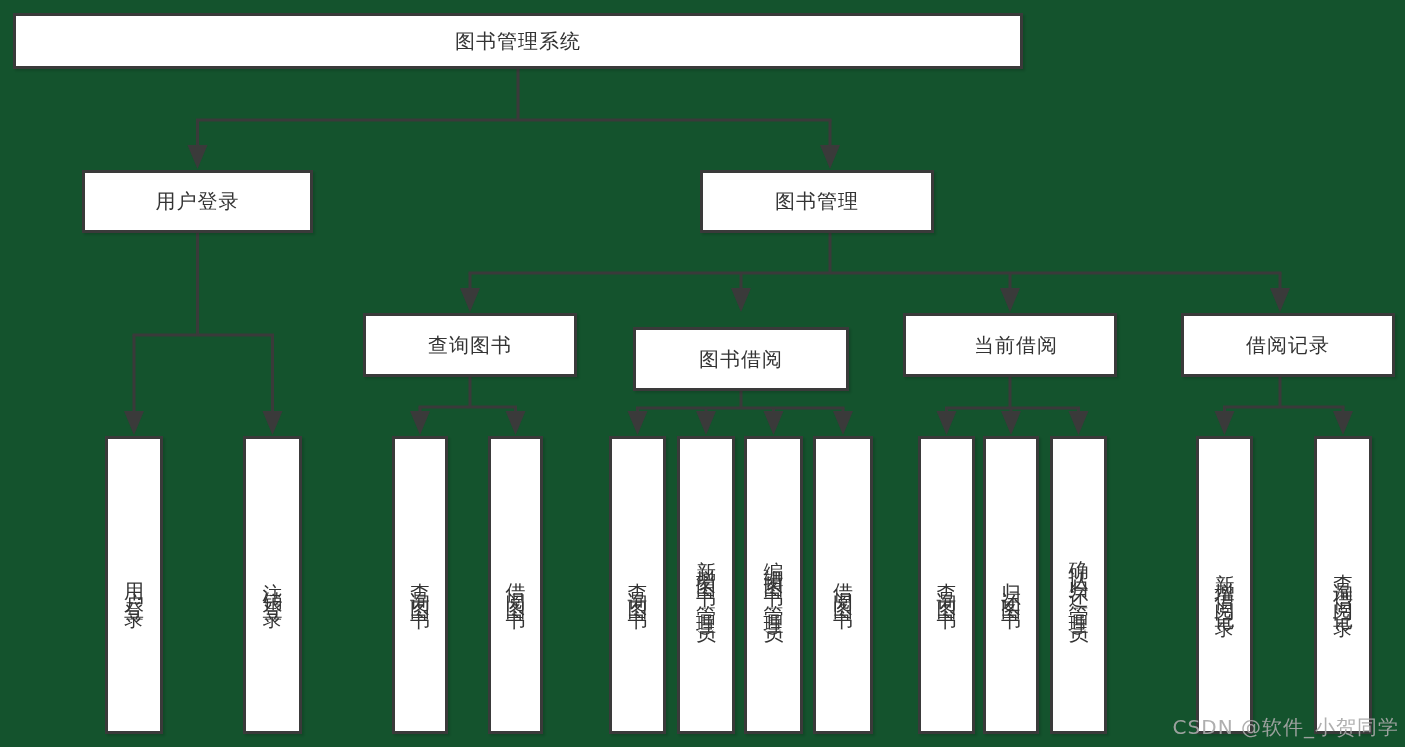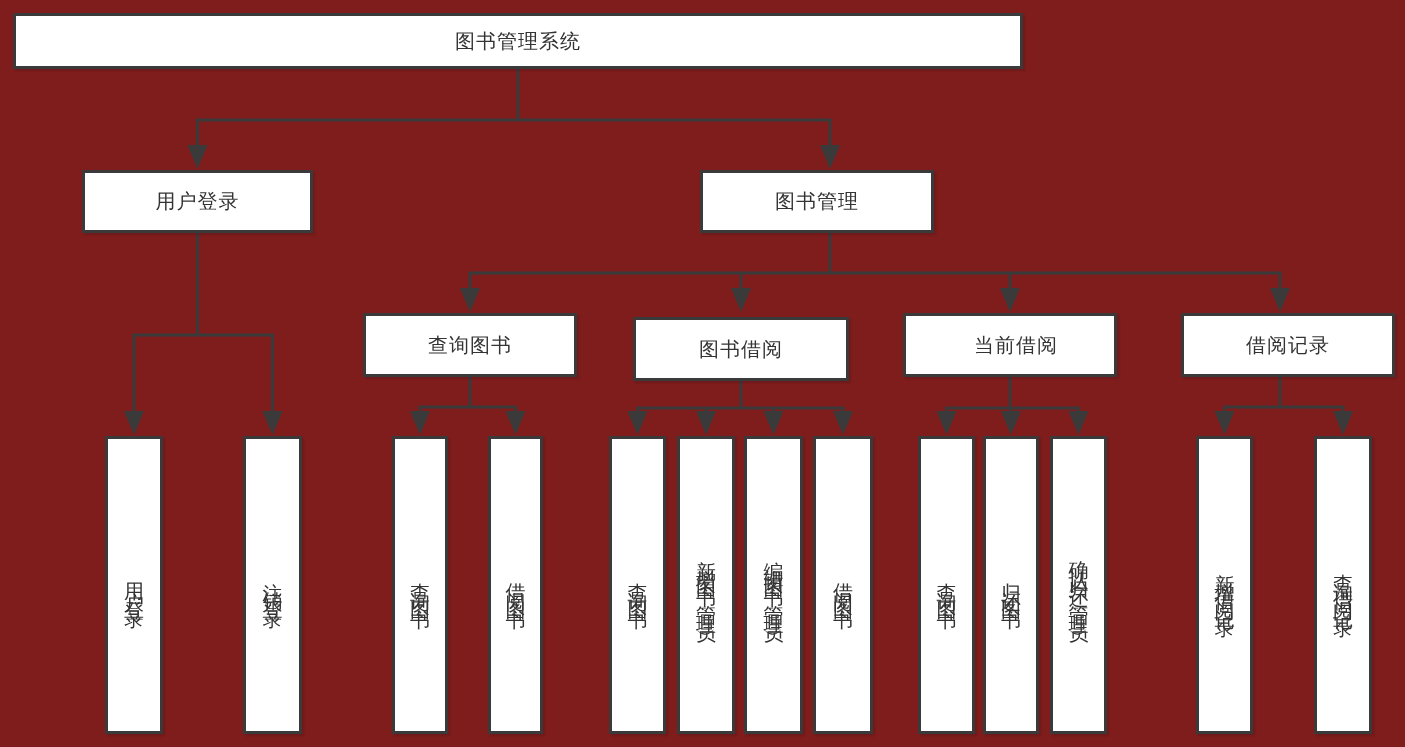--- a/index.html
+++ b/index.html
@@ -1,18 +1,18 @@
 <!DOCTYPE html>
 <html><head>
 <meta charset="utf-8">
 <style>
   html,body { margin:0; padding:0; background:#ffffff; }
   #stage {
     position:relative; width:1405px; height:747px;
-    background:#7f1d1d; overflow:hidden;
+    background:#14532d; overflow:hidden;
     font-family:"DejaVu Sans", sans-serif;
   }
   #connectors { position:absolute; left:0; top:0; width:1405px; height:747px; }
   .node {
     position:absolute; box-sizing:border-box;
     border:3px solid #3a3a3a; background:#ffffff;
     display:flex; align-items:center; justify-content:center;
     color:#333333;
     box-shadow:2px 2px 2px rgba(0,0,0,0.13);
   }
@@ -105,21 +105,21 @@
       </div>
       <div class="node horizontal" style="left: 82px; top: 170px; width: 231px; height: 63px;">
         <span class="label">用户登录</span>
       </div>
       <div class="node horizontal" style="left: 700px; top: 170px; width: 234px; height: 63px; justify-content: center;">
         <span class="label">图书管理</span>
       </div>
       <div class="node horizontal" style="left: 363px; top: 313px; width: 214px; height: 64px;">
         <span class="label">查询图书</span>
       </div>
-      <div class="node horizontal" style="left: 633px; top: 317px; width: 216px; height: 64px; text-align: right;">
+      <div class="node horizontal" style="left: 633px; top: 327px; width: 216px; height: 64px; text-align: right;">
         <span class="label">图书借阅</span>
       </div>
       <div class="node horizontal" style="left: 903px; top: 313px; width: 214px; height: 64px; padding-left: 12px;">
         <span class="label">当前借阅</span>
       </div>
       <div class="node horizontal" style="left: 1181px; top: 313px; width: 214px; height: 64px;">
         <span class="label">借阅记录</span>
       </div>
       <div class="node vertical" style="left: 105px; top: 436px; width: 58px; height: 298px;">
         <span class="label">用户登录</span>
@@ -154,13 +154,14 @@
       <div class="node vertical" style="left: 1050px; top: 436px; width: 57px; height: 298px;">
         <span class="label">确认归还（管理员）</span>
       </div>
       <div class="node vertical" style="left: 1196px; top: 436px; width: 57px; height: 298px;">
         <span class="label">新增借阅记录</span>
       </div>
       <div class="node vertical" style="left: 1314px; top: 436px; width: 58px; height: 298px;">
         <span class="label">查询借阅记录</span>
       </div>
     </div>
+  <div class="watermark">CSDN @软件_小贺同学</div>
 </div>
 
 </body></html>

